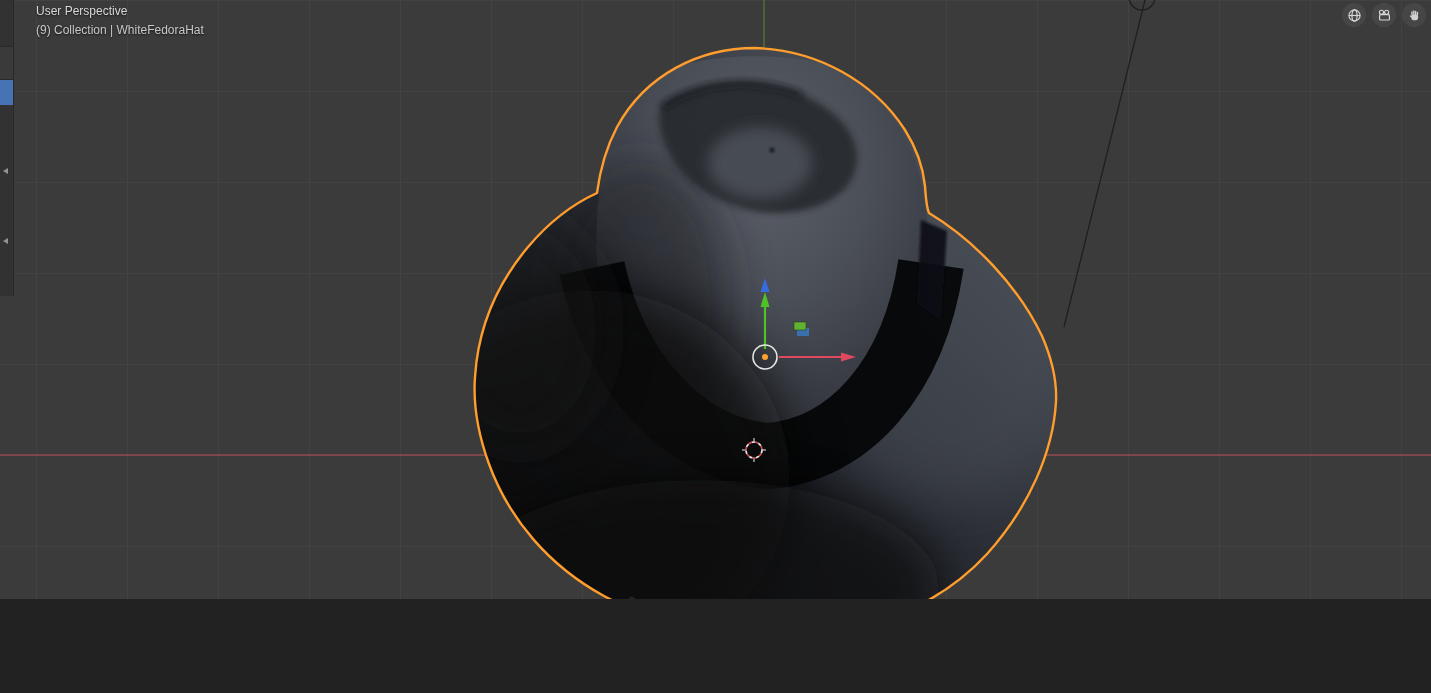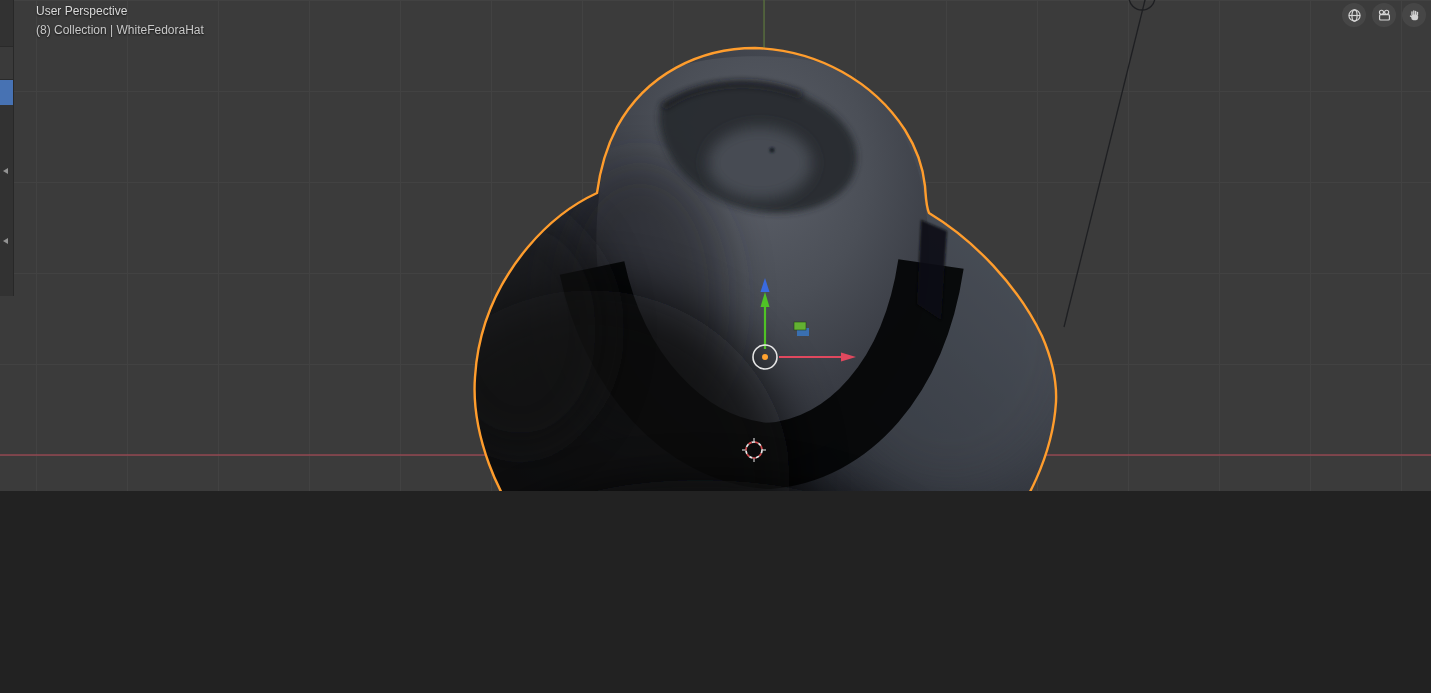--- a/index.html
+++ b/index.html
@@ -1,17 +1,17 @@
 <!DOCTYPE html>
 <html style="--c-background: #3b3b3b; --c-grid: #454545; --c-axis_x: #b14b57; --c-axis_y: #5f7f3a; --c-outline: #ff9d2d; --c-gizmo_x: #e0485e; --c-gizmo_y: #4fc226; --c-gizmo_z: #3a6ae0; --c-gizmo_center: #ffa22f; --c-cursor: #cf4a4e; --c-accent: #4772b3; --c-text: #d9d9d9;"><head>
 <meta charset="utf-8">
 <style>
   html,body{margin:0;padding:0;background:#222;}
   .stage{
-    position:relative;width:1431px;height:491px;overflow:hidden;
+    position:relative;width:1431px;height:599px;overflow:hidden;
     background:var(--c-background,#3b3b3b);
     font-family:"Liberation Sans",sans-serif;
     user-select:none;
   }
   .grid{
     position:absolute;inset:0;
     background-image:
       repeating-linear-gradient(to right, var(--c-grid,#454545) 0 1px, transparent 1px 91px),
       repeating-linear-gradient(to bottom, var(--c-grid,#454545) 0 1px, transparent 1px 91px);
     background-position:36px 0, 0 0;
@@ -138,21 +138,21 @@
 
   <div class="tool-strip">
     <div class="seg seg-box"></div>
     <div class="seg seg-active"></div>
     <div class="collapse-arrow ca1"></div>
     <div class="collapse-arrow ca2"></div>
   </div>
 
   <div class="hud-text">
     <div>User Perspective</div>
-    <div class="line2">(8) Collection | WhiteFedoraHat</div>
+    <div class="line2">(9) Collection | WhiteFedoraHat</div>
   </div>
 
   <div class="nav-cluster">
     <div class="nav-btn">
       <svg width="15" height="15" viewBox="0 0 14 14">
         <g fill="none" stroke="#d6d6d6" stroke-width="1.1">
           <circle cx="7" cy="7" r="5.2"></circle>
           <line x1="1.8" y1="7" x2="12.2" y2="7"></line>
           <ellipse cx="7" cy="7" rx="2.4" ry="5.2"></ellipse>
         </g>

